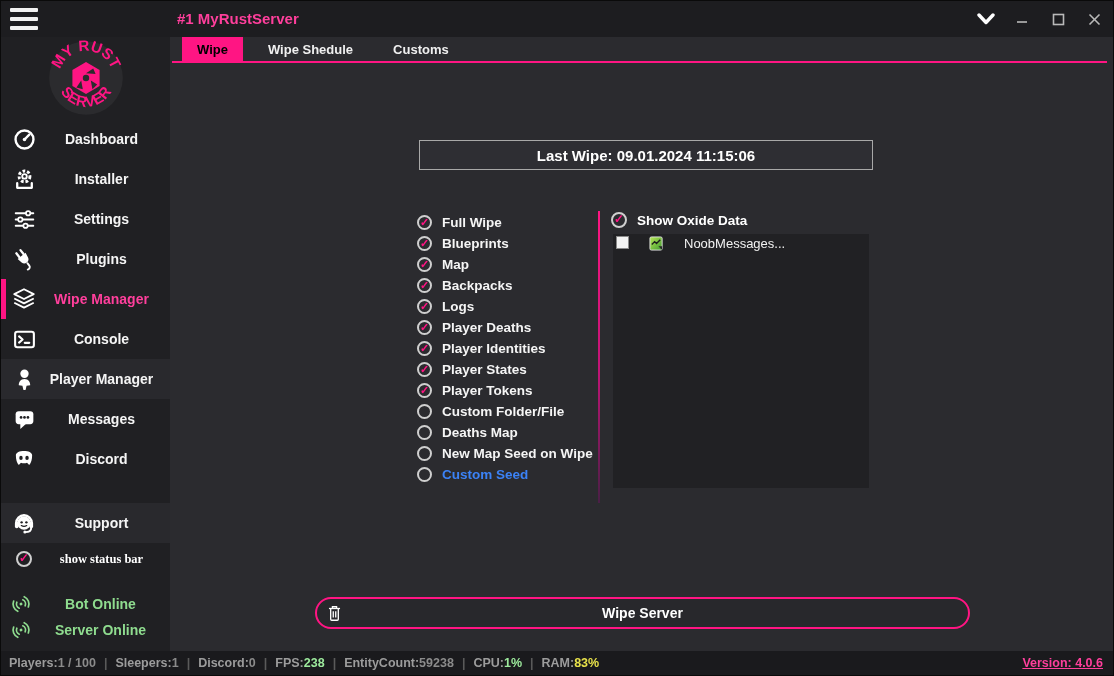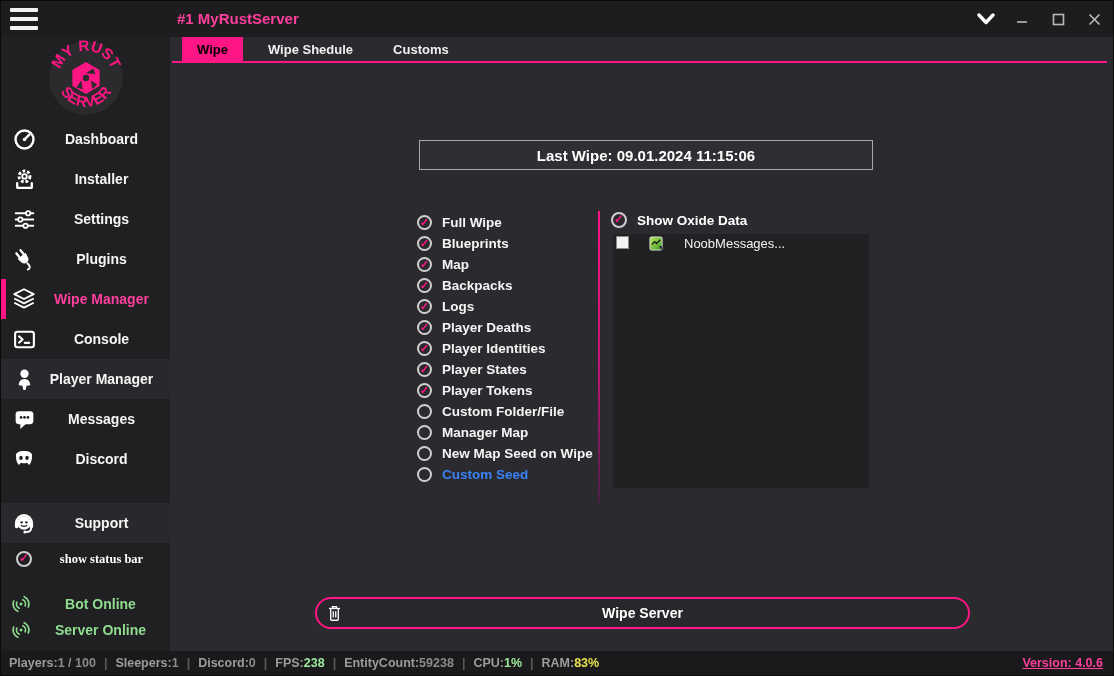--- a/index.html
+++ b/index.html
@@ -388,21 +388,21 @@
               <span class="tick">✓</span>
             </span>
     <span class="check-label">Player Tokens</span>
   </div>
           <div class="check-row">
     <span class="circle"></span>
     <span class="check-label">Custom Folder/File</span>
   </div>
           <div class="check-row">
     <span class="circle"></span>
-    <span class="check-label">Manager Map</span>
+    <span class="check-label">Deaths Map</span>
   </div>
           <div class="check-row">
     <span class="circle"></span>
     <span class="check-label">New Map Seed on Wipe</span>
   </div>
           <div class="check-row disabled">
     <span class="circle"></span>
     <span class="check-label">Custom Seed</span>
   </div>
         </div>

